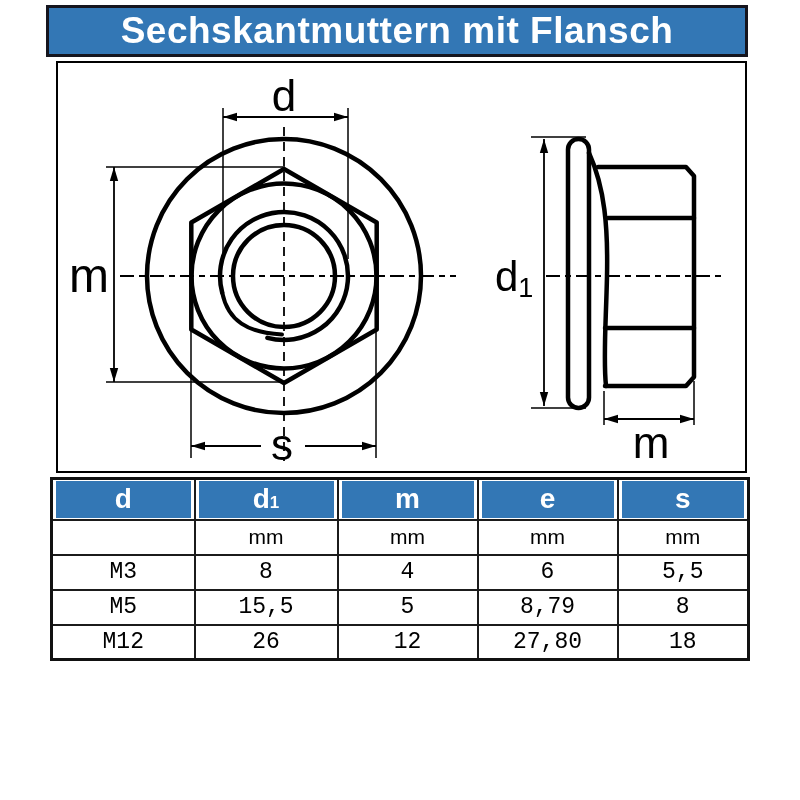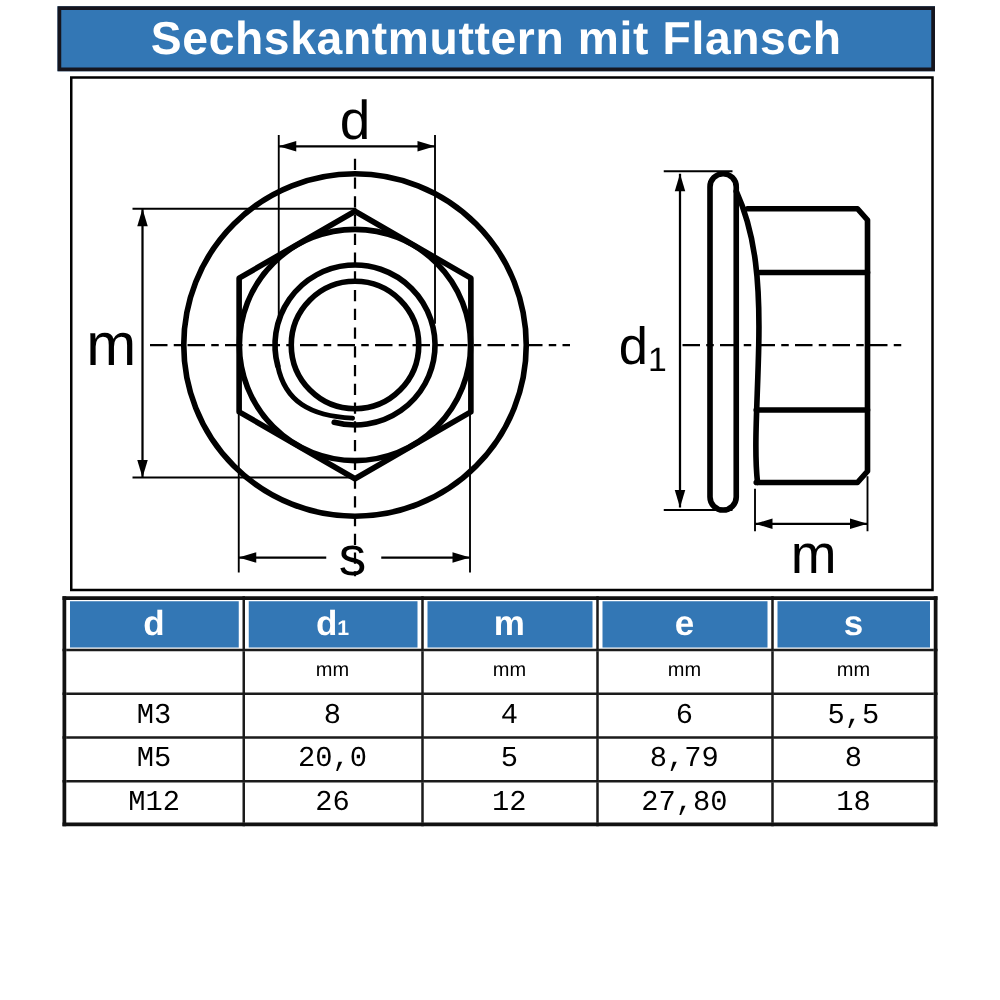--- a/index.html
+++ b/index.html
@@ -40,21 +40,21 @@
   }
   .spec-table tr.hdr-row{height:41px;}
   .spec-table tr.units-row{height:35px;}
   .spec-table tr.data-row{height:35px;font-family:Liberation Mono, monospace;}
   .hdr-inner{
     background:#3377b5;margin:0 3px;height:37px;
     display:flex;align-items:center;justify-content:center;
     color:#ffffff;font-size:28px;font-weight:bold;
   }
   .hdr-inner .sub{font-size:17px;position:relative;top:4px;font-weight:bold;}
-  .units-row td{font-size:16px;}
+  .units-row td{font-size:21px;}
 </style>
 </head>
 <body>
 
 <div class="page">
 
   <div class="title-bar">
     <span class="title-text">Sechskantmuttern mit Flansch</span>
   </div>
 
@@ -175,21 +175,21 @@
       </tr>
       <tr class="data-row">
         <td>M3</td>
         <td>8</td>
         <td>4</td>
         <td>6</td>
         <td>5,5</td>
       </tr>
       <tr class="data-row">
         <td>M5</td>
-        <td>20,0</td>
+        <td>15,5</td>
         <td>5</td>
         <td>8,79</td>
         <td>8</td>
       </tr>
       <tr class="data-row">
         <td>M12</td>
         <td>26</td>
         <td>12</td>
         <td>27,80</td>
         <td>18</td>

